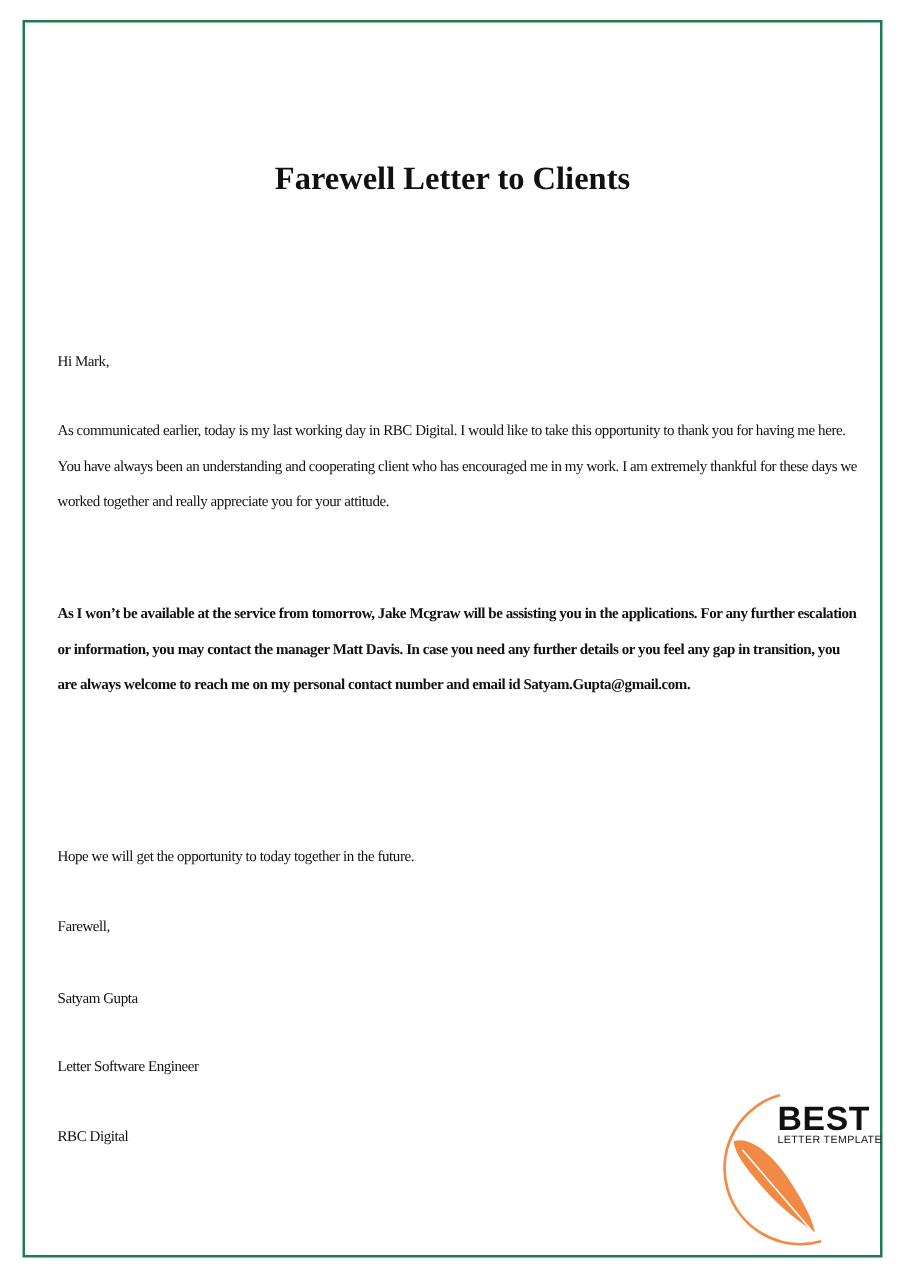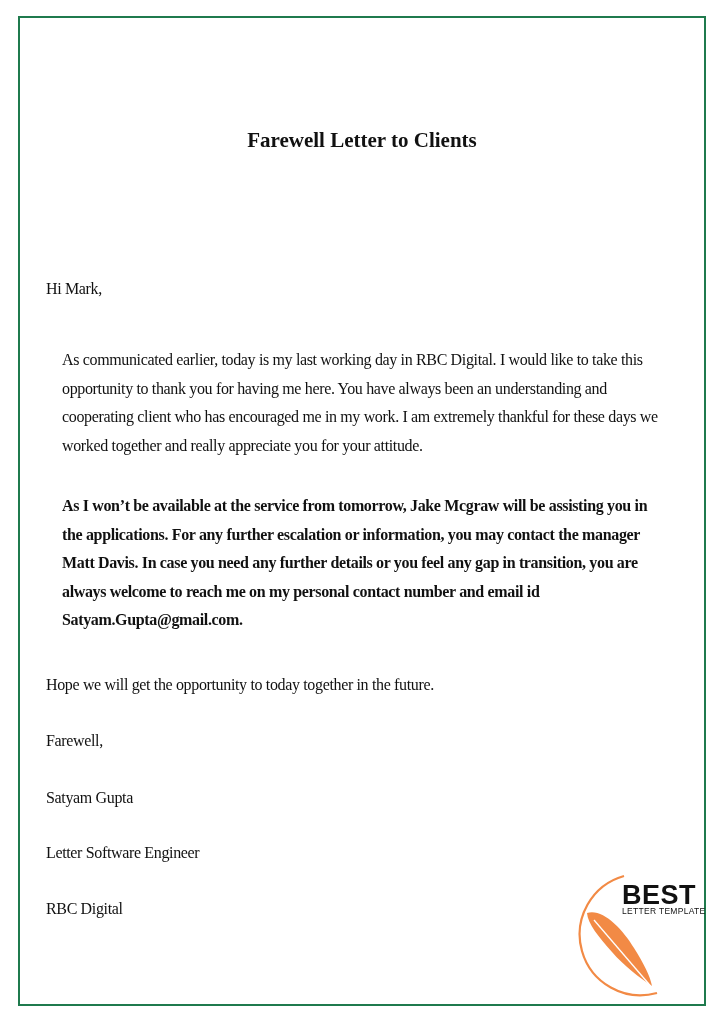--- a/index.html
+++ b/index.html
@@ -1,20 +1,20 @@
 <!DOCTYPE html>
 <html><head>
 <meta charset="utf-8">
 <style>
   html, body { margin:0; padding:0; background:#ffffff; }
   body { width:724px; height:1024px; position:relative; overflow:hidden; font-family:"Liberation Serif", serif; color:#111; }
   .frame { position:absolute; left:18px; top:16px; width:684px; height:986px; border:2px solid #1f7a4d; }
-  .title { position:absolute; left:0; width:724px; top:128px; text-align:center; font-weight:bold; font-size:21px; }
-  .txt { position:absolute; left:46px; width:640px; font-size:16px; line-height:28.5px; letter-spacing:-0.35px; }
-  .p { margin:16px; }
+  .title { position:absolute; left:0; width:724px; top:128px; text-align:center; font-weight:bold; font-size:26px; }
+  .txt { position:absolute; left:46px; width:640px; font-size:12px; line-height:28.5px; letter-spacing:-0.35px; }
+  .p { margin:0; }
   .logo { position:absolute; left:562px; top:868px; width:150px; height:130px; }
   .logo-best { position:absolute; left:622px; top:880px; font-family:"Liberation Sans", sans-serif; font-weight:bold; font-size:27px; color:#111; letter-spacing:0.5px; }
   .logo-sub { position:absolute; left:622px; top:906px; font-family:"Liberation Sans", sans-serif; font-weight:normal; font-size:8.5px; color:#111; letter-spacing:0.3px; }
 </style>
 </head>
 <body>
 
 <div class="frame"></div>
 
 <div class="title">Farewell Letter to Clients</div>

